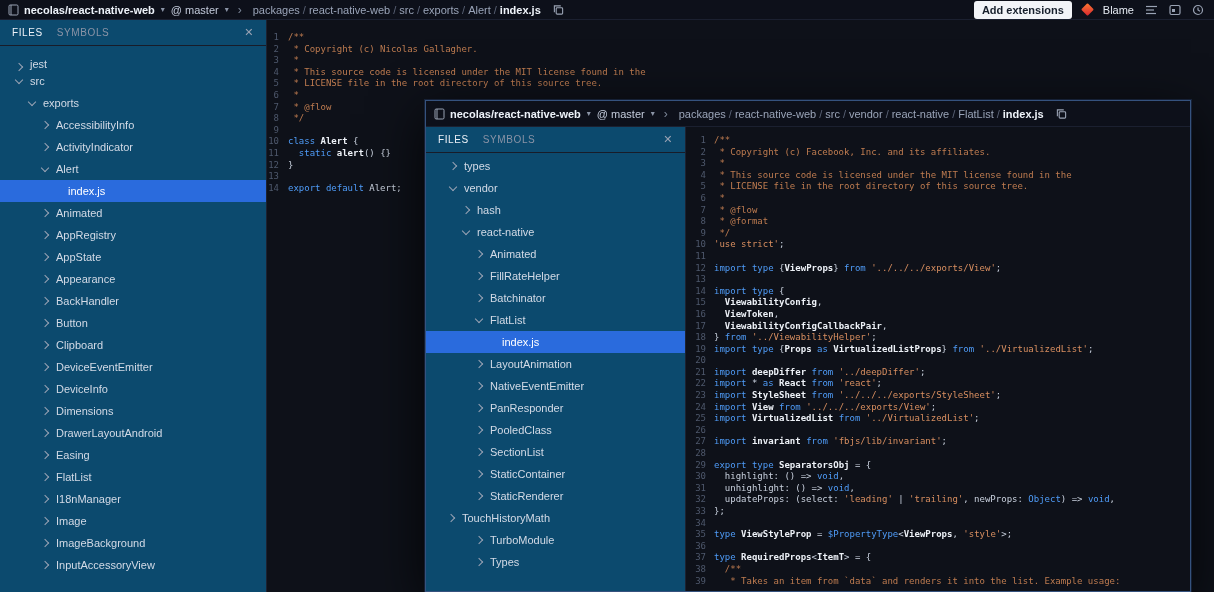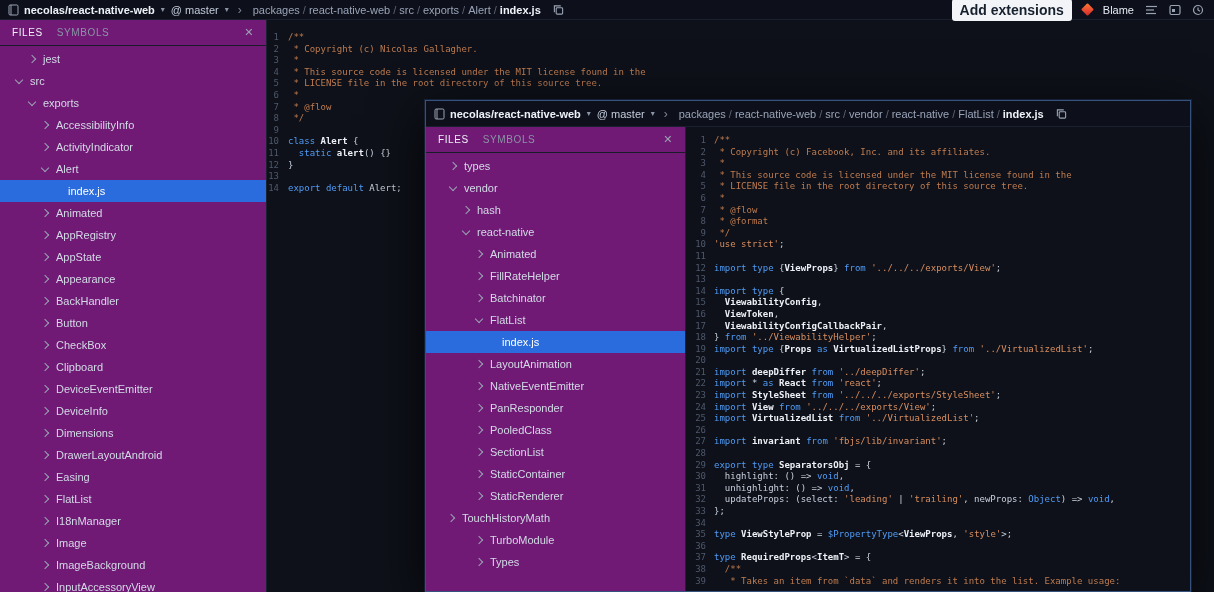--- a/index.html
+++ b/index.html
@@ -19,29 +19,29 @@
   .rev{color:#c3cbdb}
   .caret{color:#8b94a6;font-size:8px;margin:0 1px}
   .sep{color:#7b8496;font-size:12px;margin:0 3px}
   .breadcrumb{display:inline-flex;align-items:center}
   .bc-part{color:#9aa4b8;margin:0 3px}
   .bc-slash{color:#5b6477}
   .bc-file{color:#f0f4fa;font-weight:700}
   .copy-icon{margin-left:4px}
   .topbar-right{margin-left:auto;display:flex;align-items:center;gap:11px;padding-right:2px}
   .add-ext{background:#f2f4f8;color:#17202d;border:none;border-radius:3px;padding:3px 8px;
-    font-size:14px;font-weight:700;font-family:"Liberation Sans",sans-serif;cursor:pointer}
+    font-size:11px;font-weight:700;font-family:"Liberation Sans",sans-serif;cursor:pointer}
   .diamond{width:9px;height:9px;background:linear-gradient(135deg,#ff7a33,#d5252f);transform:rotate(45deg);border-radius:1px;flex:none}
   .blame{color:#e6ebf3}
 
   
   .body{position:absolute;left:0;right:0;bottom:0;display:flex}
   #back-window .body{top:20px}
   #front-window .body{top:26px}
-  .sidebar{flex:none;display:flex;flex-direction:column;border-right:1px solid #1d2231;background:#701a75}
+  .sidebar{flex:none;display:flex;flex-direction:column;border-right:1px solid #1d2231;background:#0c4a6e}
   #back-window .sidebar{width:267px}
   #front-window .sidebar{width:260px}
   .sidebar-header{display:flex;align-items:center;gap:14px;height:26px;padding:0 12px;font-size:10px;
     letter-spacing:.6px;color:#8a93a6;border-bottom:1px solid #181c29;flex:none}
   .tab{cursor:pointer}
   .tab.active{color:#eef2f8}
   .close{margin-left:auto;font-size:11px;color:#9aa3b4;cursor:pointer}
   .tree{flex:1;overflow:hidden;padding-top:2px}
   .row{display:flex;align-items:center;height:22px;font-size:11px;color:#d3dae6;cursor:pointer;white-space:nowrap}
   .row.selected{background:#2a6bdd;color:#fff}
@@ -126,21 +126,21 @@
     </div>
   </div>
   <div class="body">
     <div class="sidebar">
       <div class="sidebar-header">
         <span class="tab active">FILES</span>
         <span class="tab">SYMBOLS</span>
         <span class="close">✕</span>
       </div>
       <div class="tree">
-          <div class="row" style="padding-left: 29px;">
+          <div class="row" style="padding-left: 16px; align-items: flex-end;">
             <span class="chev"></span>
             <span class="row-label">jest</span>
           </div>
           <div class="row" style="padding-left: 16px;">
             <span class="chev down"></span>
             <span class="row-label">src</span>
           </div>
           <div class="row" style="padding-left: 29px;">
             <span class="chev down"></span>
             <span class="row-label">exports</span>
@@ -177,24 +177,20 @@
             <span class="chev"></span>
             <span class="row-label">Appearance</span>
           </div>
           <div class="row" style="padding-left: 42px;">
             <span class="chev"></span>
             <span class="row-label">BackHandler</span>
           </div>
           <div class="row" style="padding-left: 42px;">
             <span class="chev"></span>
             <span class="row-label">Button</span>
-          </div>
-          <div class="row" style="padding-left: 42px;">
-            <span class="chev"></span>
-            <span class="row-label">CheckBox</span>
           </div>
           <div class="row" style="padding-left: 42px;">
             <span class="chev"></span>
             <span class="row-label">Clipboard</span>
           </div>
           <div class="row" style="padding-left: 42px;">
             <span class="chev"></span>
             <span class="row-label">DeviceEventEmitter</span>
           </div>
           <div class="row" style="padding-left: 42px;">

